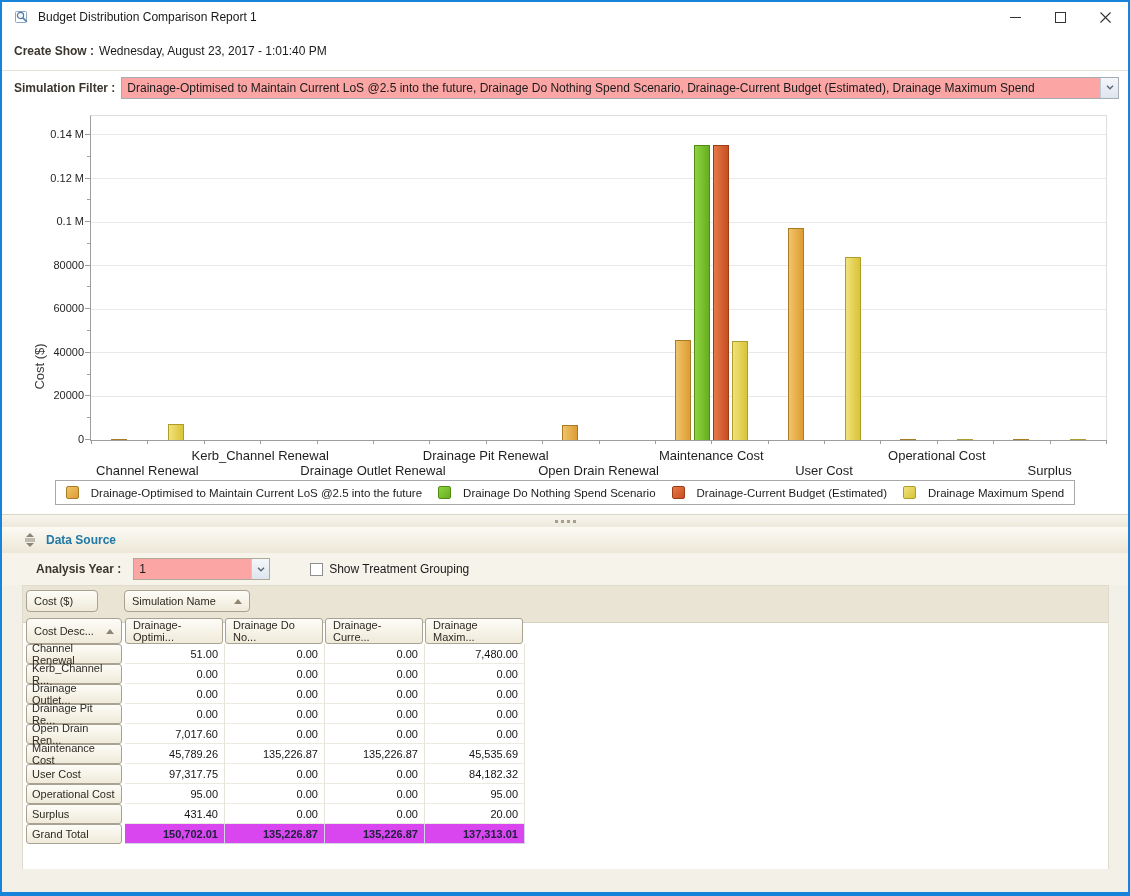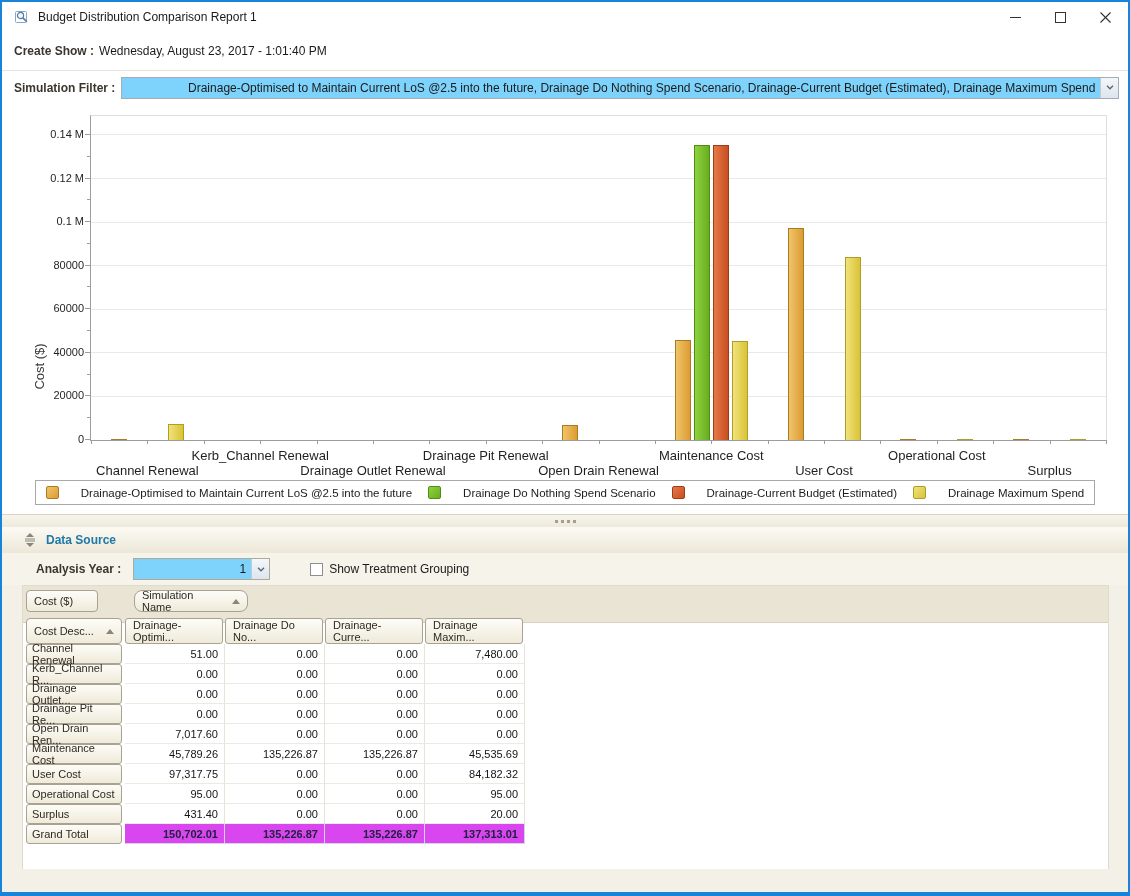--- a/index.html
+++ b/index.html
@@ -12,37 +12,37 @@
   .titlebar .win-icon{margin-left:12px;width:16px;height:16px;}
   .titlebar .title{margin-left:8px;font-size:12px;color:#1a1a1a;}
   .win-controls{margin-left:auto;display:flex;height:30px;}
   .win-btn{width:45px;height:30px;display:flex;align-items:center;justify-content:center;cursor:default;}
   
   .row-create{left:2px;top:32px;width:1126px;height:38px;background:#fff;border-bottom:1px solid #e6e3dc;display:flex;align-items:center;font-size:12px;color:#1a1a1a;}
   .row-create .lbl{font-weight:bold;margin-left:12px;color:#3a362e;}
   .row-create .val{margin-left:5px;}
   .row-filter{left:2px;top:71px;width:1126px;height:33px;background:#fff;display:flex;align-items:center;font-size:12px;}
   .row-filter .lbl{font-weight:bold;margin-left:12px;color:#3a362e;white-space:nowrap;}
-  .combo{position:relative;background:#7dd3fc;border:1px solid #a5acb5;display:flex;align-items:center;text-align:right;}
+  .combo{position:relative;background:#fca5a5;border:1px solid #a5acb5;display:flex;align-items:center;}
   .combo .combo-text{flex:1;font-size:12px;color:#1a1a1a;padding:0 5px;white-space:nowrap;overflow:hidden;}
   .combo .combo-btn{width:17px;align-self:stretch;border-left:1px solid #c3cbd5;background:linear-gradient(#f4f7fa,#dde5ee);display:flex;align-items:center;justify-content:center;}
   .filter-combo{margin-left:6px;width:996px;height:20px;}
   
   .chart{left:2px;top:104px;width:1126px;height:410px;background:#fff;}
   .ytitle{position:absolute;left:14px;top:255px;transform:rotate(-90deg);transform-origin:center;font-size:13px;color:#3c3c3c;white-space:nowrap;}
   .plot{position:absolute;left:88px;top:11px;width:1015px;height:324px;border-left:1px solid #9d9d9d;border-bottom:1px solid #9d9d9d;border-top:1px solid #dedede;border-right:1px solid #dedede;}
   .gridline{position:absolute;left:0;width:100%;height:1px;background:#e9e9e9;}
   .ytick{position:absolute;background:#9d9d9d;height:1px;}
   .ylabel{position:absolute;width:78px;text-align:right;font-size:11px;color:#1f1f1f;}
   .xtick{position:absolute;width:1px;background:#9d9d9d;}
   .xlabel{position:absolute;font-size:13px;color:#1f1f1f;white-space:nowrap;transform:translateX(-50%);}
   .bar{position:absolute;bottom:0;width:16px;border-style:solid;border-width:1px 1px 0 1px;box-sizing:border-box;}
   .legend{position:absolute;left:0;top:376px;width:100%;display:flex;justify-content:center;}
   .legend-box{display:inline-flex;align-items:center;gap:16px;border:1px solid #a8a8a8;background:#fff;padding:5px 10px;}
-  .legend-item{display:flex;align-items:center;gap:22px;font-size:11.5px;color:#1c1c1c;white-space:nowrap;}
+  .legend-item{display:flex;align-items:center;gap:12px;font-size:11.5px;color:#1c1c1c;white-space:nowrap;}
   .legend-swatch{width:13px;height:13px;border-radius:2px;box-sizing:border-box;}
   
   .splitter{left:2px;top:514px;width:1126px;height:13px;background:linear-gradient(#f7f4ec,#ede9dc);border-top:1px solid #dad4c5;border-bottom:1px solid #cdc6b3;display:flex;align-items:center;justify-content:center;gap:3px;}
   .splitter i{width:3px;height:3px;background:#a79f8c;display:block;}
   
   .ds{left:2px;top:527px;width:1126px;height:365px;background:#f3f0e7;}
   .ds-header{position:absolute;left:0;top:0;width:100%;height:26px;background:linear-gradient(#fcfaf4,#ece7d7);border-bottom:1px solid #ddd7c7;display:flex;align-items:center;}
   .ds-header .ds-title{font-weight:bold;font-size:12px;color:#2079a6;margin-left:10px;}
   .ds-header .split-icon{margin-left:22px;}
   .ds-controls{position:absolute;left:0;top:26px;width:100%;height:32px;background:#f6f3ea;display:flex;align-items:center;font-size:12px;}
@@ -51,21 +51,21 @@
   .checkbox{margin-left:40px;width:13px;height:13px;background:#fff;border:1px solid #8e8e8e;box-sizing:border-box;}
   .cb-label{margin-left:6px;color:#1a1a1a;}
   
   .pivot{position:absolute;left:20px;top:58px;width:1085px;height:283px;background:#fff;border:1px solid #e0dccd;border-bottom:none;}
   .pivot-topband{position:absolute;left:0;top:0;width:100%;height:36px;background:#e9e4d4;border-bottom:1px solid #d8d2c0;}
   .pbtn{display:inline-flex;align-items:center;justify-content:space-between;box-sizing:border-box;
     background:linear-gradient(#fdfcf8,#efead9);border:1px solid #a9a192;border-radius:4px;
     font-size:11px;color:#2e2a22;padding:0 7px;height:22px;}
   .sort-asc{width:0;height:0;border-left:4px solid transparent;border-right:4px solid transparent;border-bottom:5px solid #8e8673;margin-left:7px;}
   .field-cost{position:absolute;left:3px;top:4px;width:72px;}
-  .field-sim{position:absolute;left:111px;top:4px;width:114px;border-radius:8px;}
+  .field-sim{position:absolute;left:101px;top:4px;width:126px;}
   .field-rowhdr{position:absolute;left:3px;top:32px;width:96px;height:26px;border-radius:4px;}
   .colheads{position:absolute;left:102px;top:32px;display:flex;}
   .colhead{width:98px;height:26px;margin-right:2px;border-radius:3px;justify-content:flex-start;}
   .rows{position:absolute;left:3px;top:58px;}
   .prow{display:flex;height:20px;}
   .rowlbl{width:96px;height:20px;box-sizing:border-box;background:linear-gradient(#fdfcf8,#efead9);
     border:1px solid #a9a192;border-radius:3px;font-size:11px;color:#2e2a22;display:flex;align-items:center;padding:0 5px;}
   .cells{display:flex;margin-left:3px;}
   .cell{width:100px;height:20px;box-sizing:border-box;border-right:1px solid #e6e3d8;border-bottom:1px solid #eceae1;
     font-size:11px;color:#141414;display:flex;align-items:center;justify-content:flex-end;padding:0 6px;background:#fff;}

